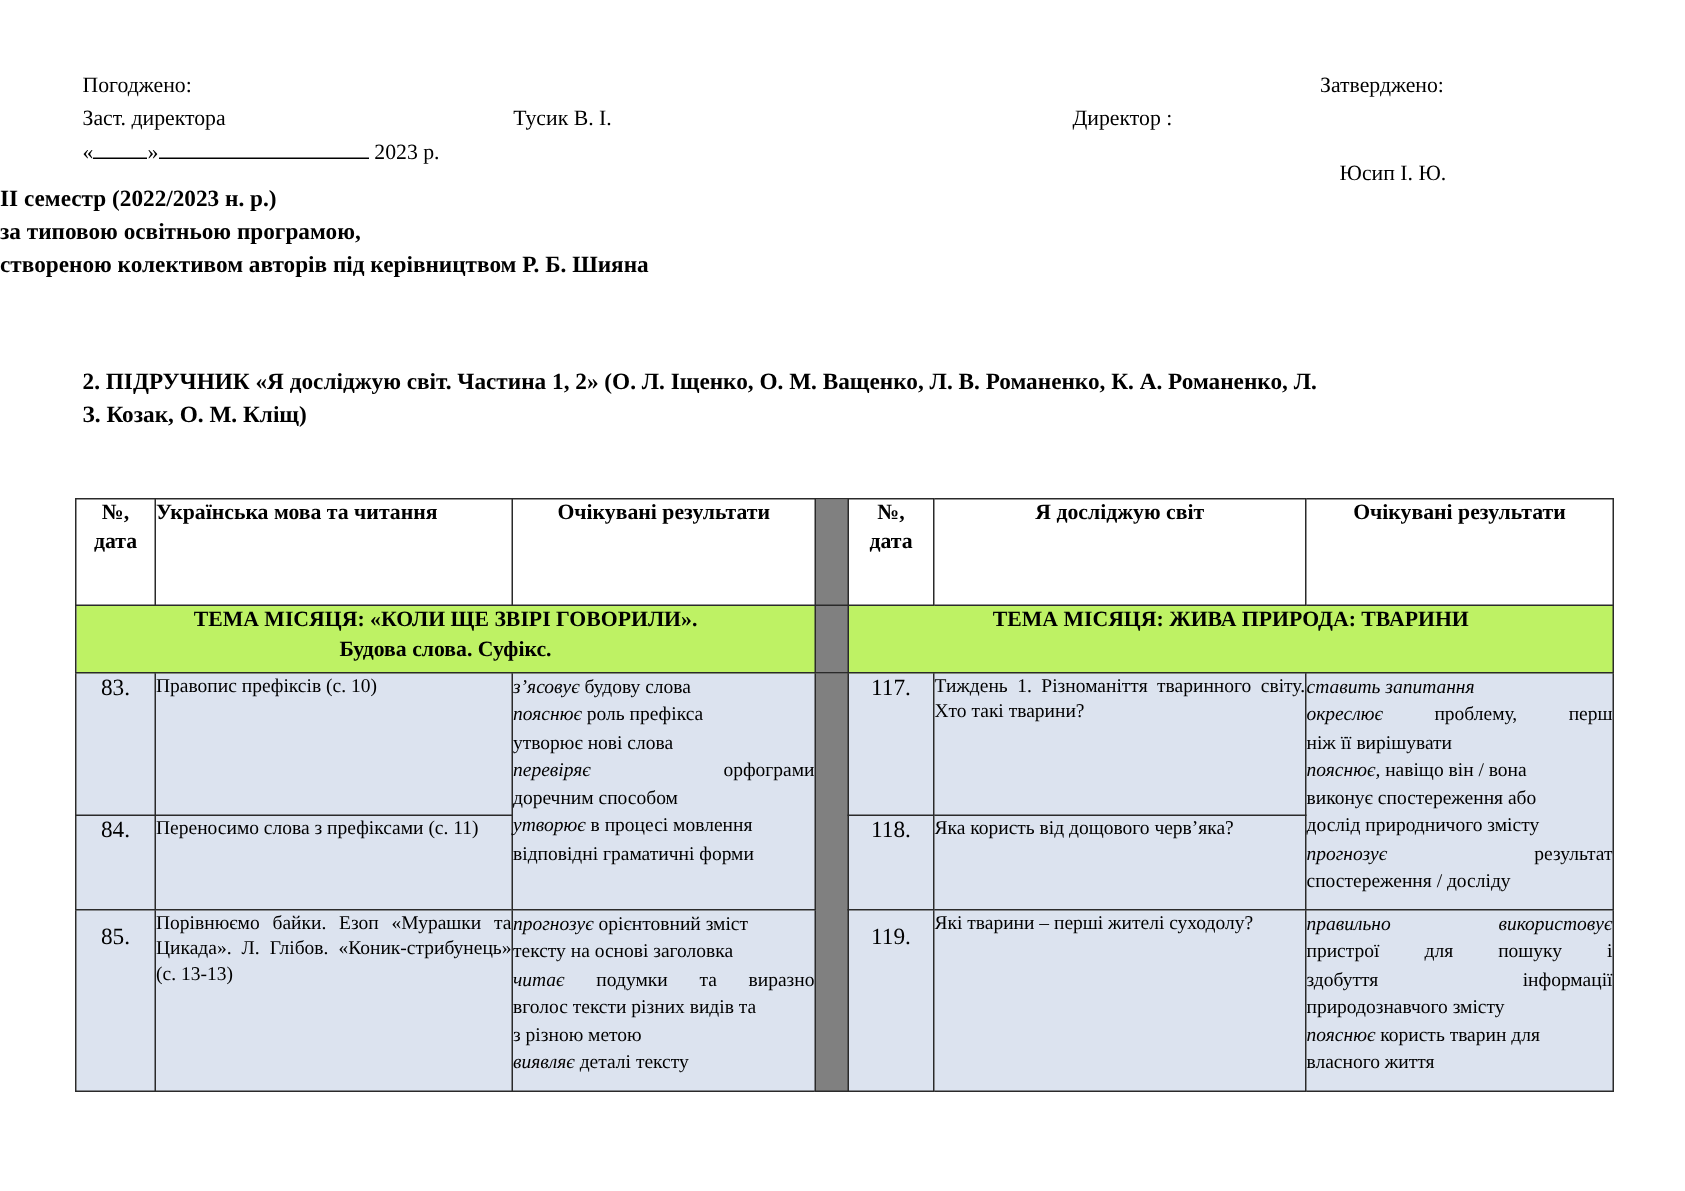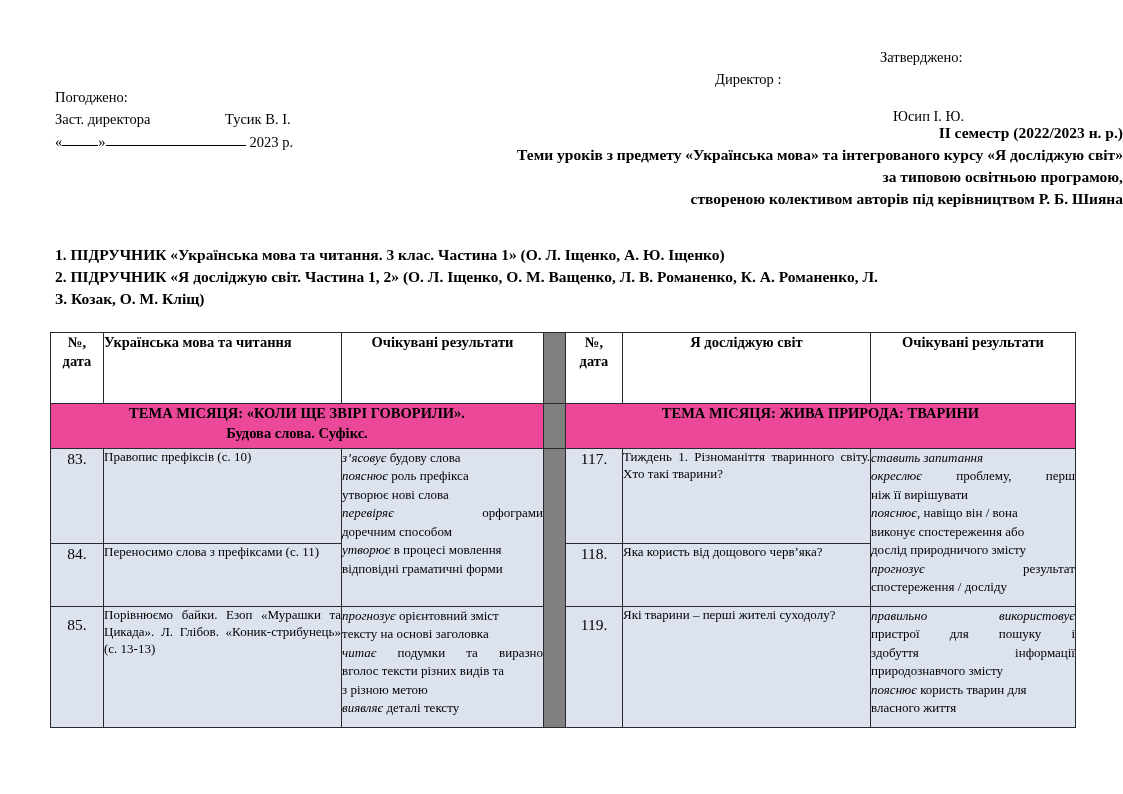--- a/index.html
+++ b/index.html
@@ -17,41 +17,41 @@
 
   
   .approval {
     position: absolute;
     left: 55px; top: 46px;
     width: 1020px;
     font-size: 14.5px;
     line-height: 1.55;
   }
   .appr-row { display: flex; width: 100%; }
-  .appr-left { width: 660px; margin-top: 40px; }
+  .appr-left { width: 660px; }
   .appr-right { width: 360px; }
   .appr-line { display: flex; }
   .appr-cell-a { width: 170px; }
-  .appr-cell-b { width: 300px; }
+  .appr-cell-b { width: 300px; text-align: center; }
   .appr-r-a { width: 165px; }
   .appr-r-b { width: 190px; }
   .underline-blank {
     display: inline-block;
     border-bottom: 1px solid #000;
     height: 0.95em;
   }
   .ub-short { width: 36px; }
   .ub-long  { width: 140px; }
 
   
   .title-block {
     position: absolute;
     left: 0; top: 122px;
     width: 1123px;
-    text-align: right;
+    text-align: left;
     font-weight: bold;
     font-size: 15.5px;
     line-height: 1.42;
   }
   .title-block div { white-space: nowrap; }
 
   
   .books {
     position: absolute;
     left: 55px; top: 244px;
@@ -101,21 +101,21 @@
     background: #808080;
     border-top: 1px solid #2a2a2a;
     border-bottom: 1px solid #2a2a2a;
     border-left: 1px solid #2a2a2a;
     border-right: 1px solid #2a2a2a;
     padding: 0;
   }
 
   
   td.banner {
-    background: #ec4899;
+    background: #bef264;
     text-align: center;
     font-weight: bold;
     font-size: 14.5px;
     line-height: 1.35;
     padding: 4px 6px 6px 6px;
     vertical-align: middle;
     height: 44px;
   }
 
   
@@ -186,27 +186,25 @@
         <div class="appr-line">
           <span class="appr-r-a">Директор :</span>
           <span class="appr-r-b" style="padding-left:20px;margin-top:37px;">Юсип І. Ю.</span>
         </div>
       </div>
     </div>
   </div>
 
   <div class="title-block">
     <div>II семестр (2022/2023 н. р.)</div>
-    <div>Теми уроків з предмету «Українська мова» та інтегрованого  курсу «Я досліджую світ»</div>
     <div>за типовою освітньою програмою,</div>
     <div>створеною колективом авторів під керівництвом Р. Б. Шияна</div>
   </div>
 
   <div class="books">
-    <div>1. ПІДРУЧНИК «Українська мова та читання. 3 клас. Частина 1» (О. Л. Іщенко, А. Ю. Іщенко)</div>
     <div>2. ПІДРУЧНИК «Я досліджую світ. Частина 1, 2» (О. Л. Іщенко, О. М. Ващенко, Л. В. Романенко, К. А. Романенко, Л.</div>
     <div>З. Козак, О. М. Кліщ)</div>
   </div>
 
   <table class="plan">
     <colgroup>
       <col class="c-num1">
         <col class="c-ukr">
         <col class="c-res1">
       <col class="c-gap">

